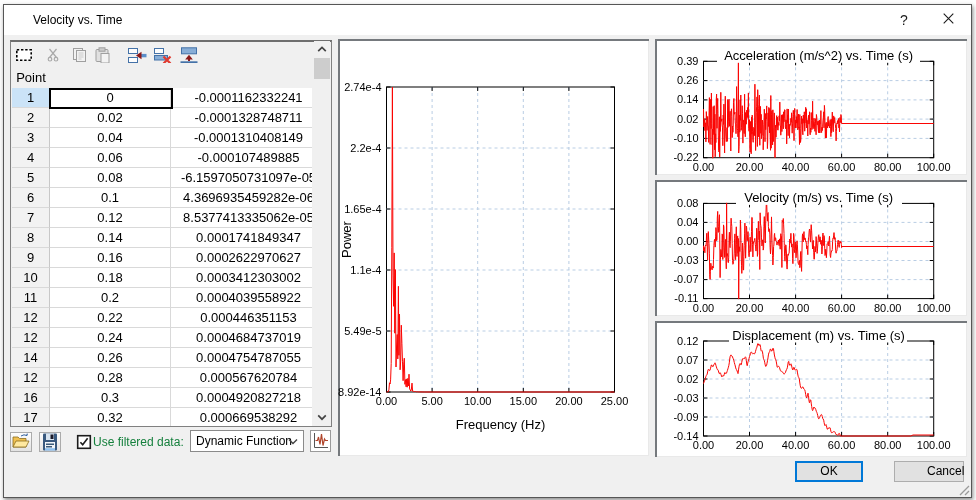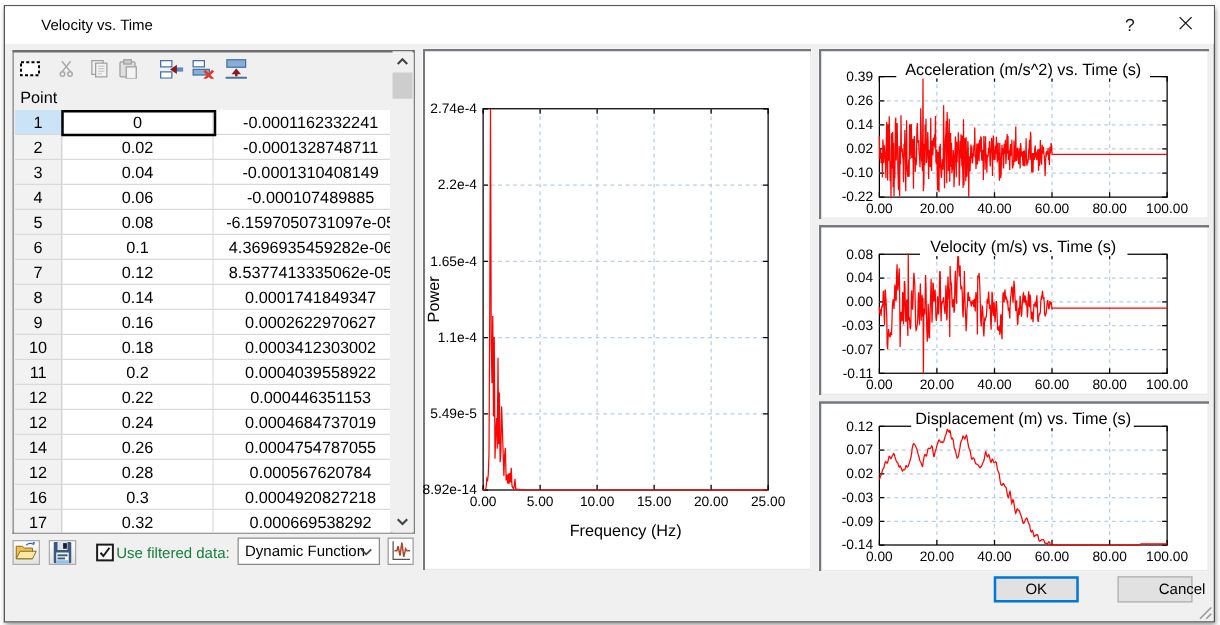--- a/index.html
+++ b/index.html
@@ -20,21 +20,21 @@
 .trow { position:absolute; left:0; height:20px; line-height:19px; }
 .trow div { position:absolute; top:0; height:20px; text-align:center; border-bottom:1px solid #d9d9d9; border-right:1px solid #d9d9d9; background:#fff; }
 .c0 { left:1px; width:38px; background:#f2f2f2 !important; border-right-color:#c8c8c8 !important; }
 .c0.sel { background:#cbe3f7 !important; }
 .c1 { left:39px; width:121px; }
 .c2 { left:160px; width:156px; }
 #sbar { position:absolute; left:314px; top:41px; width:16px; height:385px; background:#f0f0f0; }
 #sthumb { position:absolute; left:0; top:17px; width:16px; height:21px; background:#cdcdcd; }
 .btn { position:absolute; height:21px; background:#e1e1e1; border:1px solid #adadad; font-size:12px; text-align:center; line-height:19px; color:#000; }
 #ok { left:781px; top:461px; width:68px; border:2px solid #0078d7; line-height:16px;margin-left:14px; }
-#cancel { left:894px; top:461px; width:60px;padding-left:32px; }
+#cancel { left:894px; top:461px; width:70px;padding-left:32px; }
 .ibtn { position:absolute; top:432px; width:22px; height:20px; background:linear-gradient(#fdfdfd,#e3e3e3); border:1px solid #ababab; }
 #cbl { position:absolute; left:93px; top:432px; font-size:12px; line-height:20px; color:#15803d; }
 #ddl { position:absolute; left:190px; top:430px; width:114px; height:22px; background:#fff; border:1px solid #8a8a8a; font-size:12px; line-height:20px; padding-left:5px; overflow:hidden; white-space:nowrap; }
 #wbtn { position:absolute; left:310px; top:430px; width:21px; height:22px; background:#fff; border:1px solid #9a9a9a; }
 </style></head><body>
 <div id="dlg"></div>
 <div id="tbar"></div>
 <span id="tt">Velocity vs. Time</span>
 <span id="qm">?</span>
 <svg class="abs" style="left:943px;top:13px" width="11" height="11">

